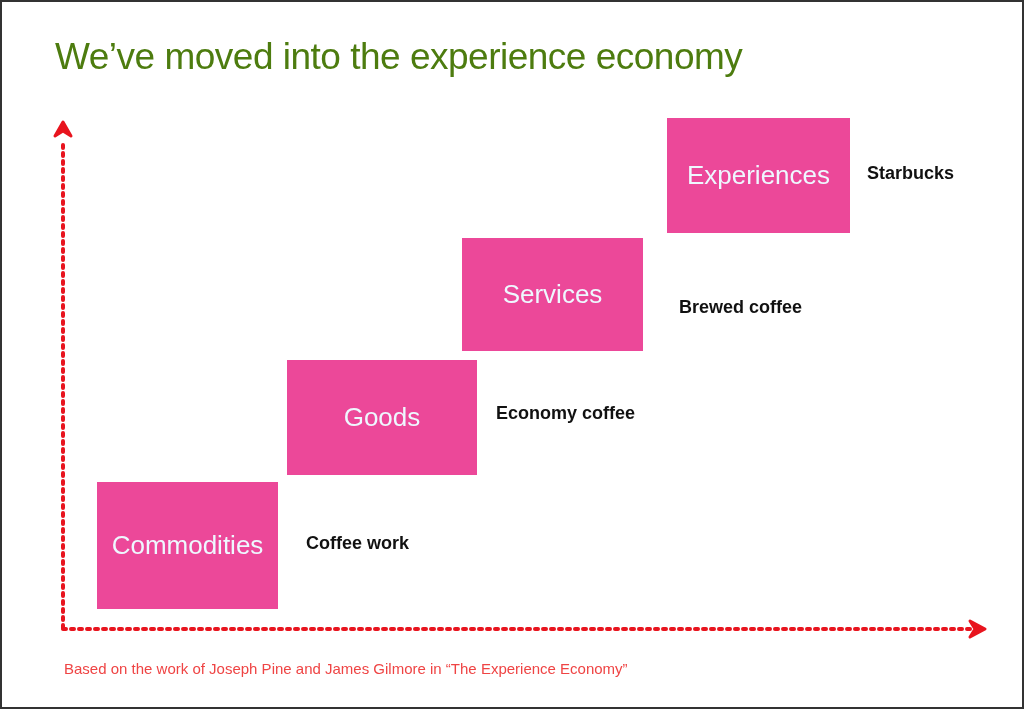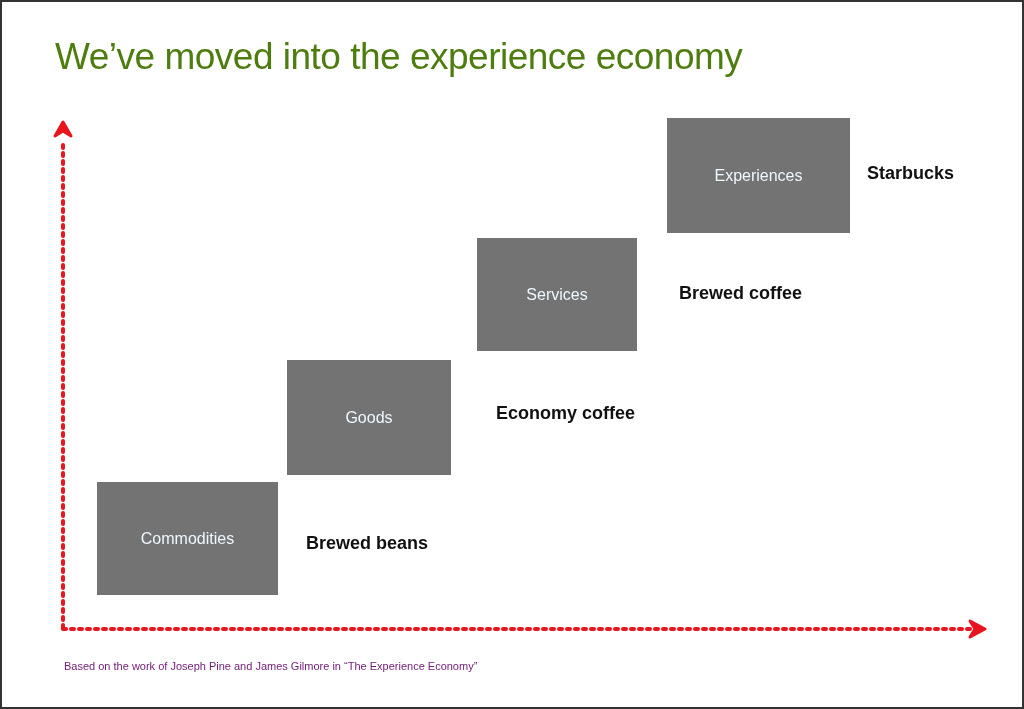--- a/index.html
+++ b/index.html
@@ -1,54 +1,54 @@
 <!DOCTYPE html>
 <html><head>
 <meta charset="utf-8">
 <style>
   html, body { margin:0; padding:0; }
   body { width:1024px; height:709px; background:#ffffff; position:relative; overflow:hidden; font-family:"Liberation Sans", sans-serif; }
   .frame { position:absolute; left:0; top:0; width:1020px; height:705px; border:2px solid #333; background:#fff; }
   .title { position:absolute; left:55px; top:36px; font-size:37px; color:#4d7c0f; letter-spacing:-0.5px; white-space:nowrap; }
-  .box { position:absolute; background:#737373; color:#eef8ff; font-size:16px; display:flex; align-items:center; justify-content:center; }
+  .box { position:absolute; background:#ec4899; color:#eef8ff; font-size:26px; display:flex; align-items:center; justify-content:center; }
   .example { position:absolute; font-size:18px; font-weight:bold; color:#111; white-space:nowrap; }
-  .caption { position:absolute; left:64px; top:660px; font-size:11px; color:#701a75; white-space:nowrap; }
+  .caption { position:absolute; left:64px; top:660px; font-size:15px; color:#ef4444; white-space:nowrap; }
   svg.axes { position:absolute; left:0; top:0; }
 </style>
 </head>
 <body>
 
 <div class="frame"></div>
 
 <div class="title">We’ve moved into the experience economy</div>
 
 <svg class="axes" width="1024" height="709">
   <g>
     <line x1="63" y1="628" x2="63" y2="140" stroke="#e8141e" stroke-width="4" stroke-dasharray="3 5" stroke-linecap="round"></line>
     <path d="M55 136 L63 122 L71 136 L63 131 Z" fill="#e8141e" stroke="#e8141e" stroke-width="3" stroke-linejoin="round"></path>
   </g>
   <g>
     <line x1="63" y1="629" x2="970" y2="629" stroke="#e8141e" stroke-width="4" stroke-dasharray="3 5" stroke-linecap="round"></line>
     <path d="M970 621 L985 629 L970 637 L975 629 Z" fill="#e8141e" stroke="#e8141e" stroke-width="3" stroke-linejoin="round"></path>
   </g>
 </svg>
 
-<div class="box" style="left:97px; top:482px; width:181px; height:113px;text-align:right;">
+<div class="box" style="left:97px; top:482px; width:181px; height:127px;text-align:right;">
   <span>Commodities</span>
 </div>
-<div class="example" style="left:306px; top:533px;">Brewed beans</div>
+<div class="example" style="left:306px; top:533px;">Coffee work</div>
 
-<div class="box" style="left:287px; top:360px; width:164px; height:115px;">
+<div class="box" style="left:287px; top:360px; width:190px; height:115px;">
   <span>Goods</span>
 </div>
 <div class="example" style="left:496px; top:403px;">Economy coffee</div>
 
-<div class="box" style="left:477px; top:238px; width:160px; height:113px;">
+<div class="box" style="left:462px; top:238px; width:181px; height:113px;">
   <span>Services</span>
 </div>
-<div class="example" style="left:679px; top:283px;">Brewed coffee</div>
+<div class="example" style="left:679px; top:297px;">Brewed coffee</div>
 
 <div class="box" style="left:667px; top:118px; width:183px; height:115px;">
   <span>Experiences</span>
 </div>
 <div class="example" style="left:867px; top:163px;">Starbucks</div>
 
 <div class="caption">Based on the work of Joseph Pine and James Gilmore in “The Experience Economy”</div>
 
 </body></html>

